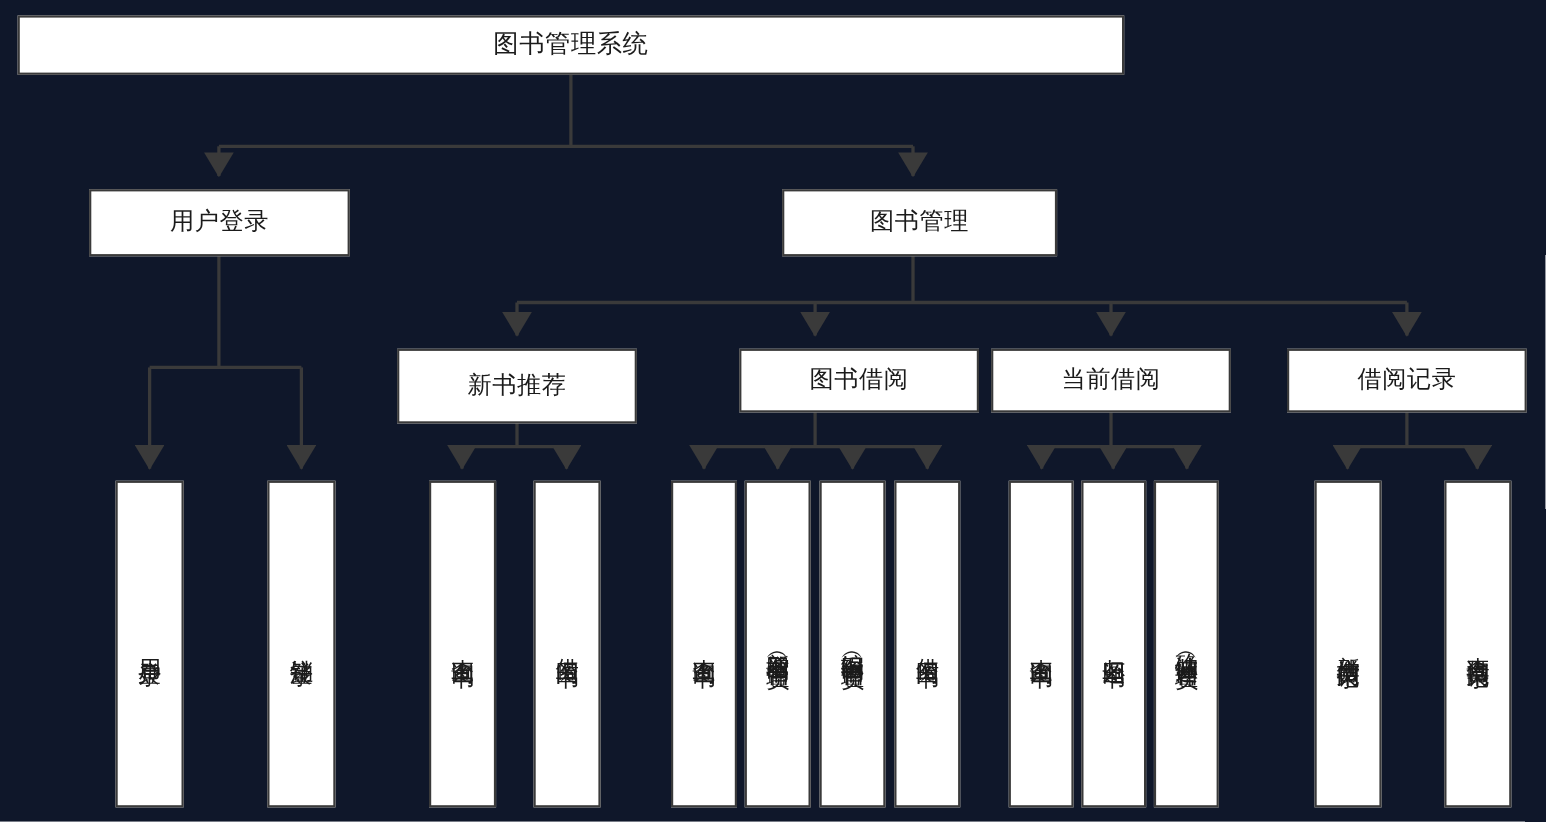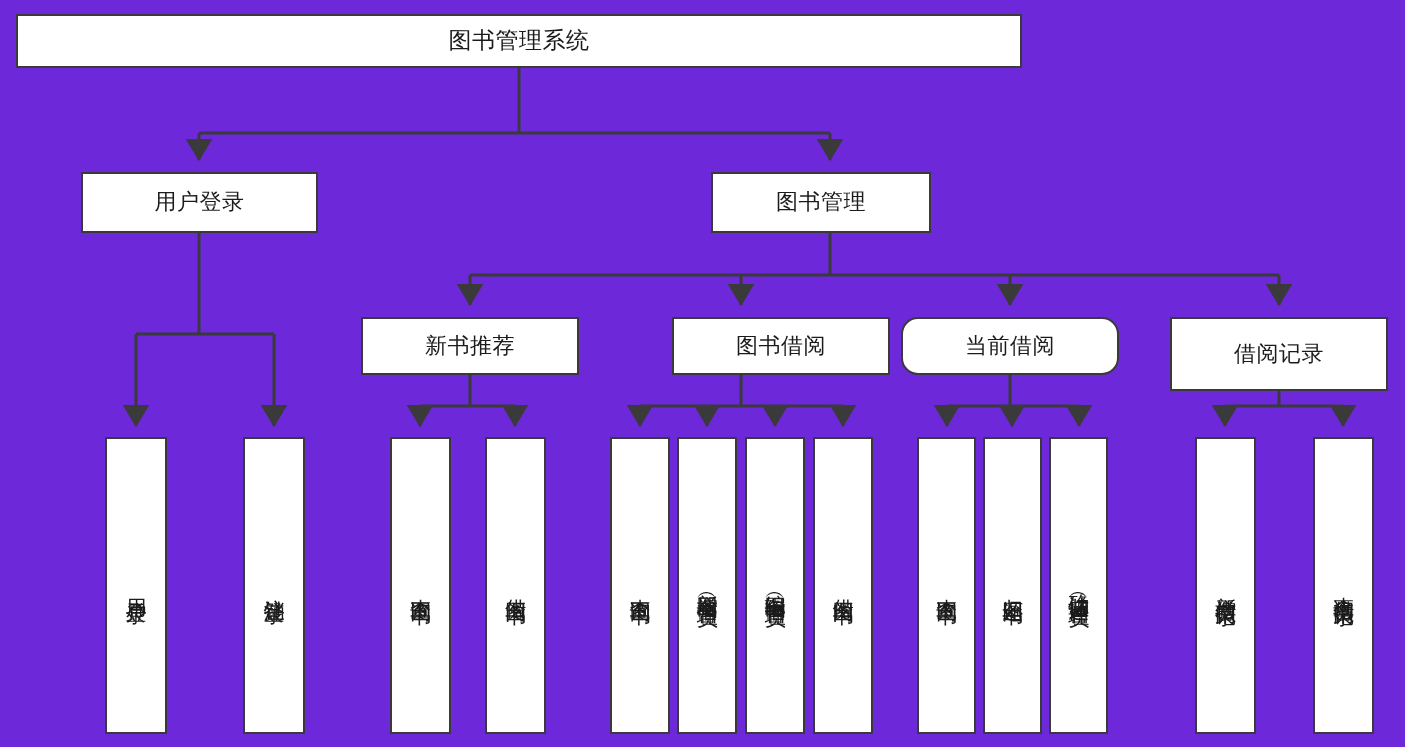--- a/index.html
+++ b/index.html
@@ -8,21 +8,21 @@
     padding: 0;
     background: #ffffff;
   }
   body {
     font-family: "DejaVu Sans", "Liberation Sans", sans-serif;
   }
   #canvas {
     position: relative;
     width: 1405px;
     height: 747px;
-    background: #6d28d9;
+    background: #0f172a;
     overflow: hidden;
   }
   #edges {
     position: absolute;
     left: 0;
     top: 0;
     width: 1405px;
     height: 747px;
     pointer-events: none;
   }
@@ -129,34 +129,34 @@
     </g>
   </svg>
 
   <div class="node h root" style="left:16px; top:14px; width:1006px; height:54px;">
     <span>图书管理系统</span>
   </div>
 
   <div class="node h" style="left:81px; top:172px; width:237px; height:61px;">
     <span>用户登录</span>
   </div>
-  <div class="node h" style="left:711px; top:172px; width:220px; height:61px;">
+  <div class="node h" style="left:711px; top:172px; width:250px; height:61px;">
     <span>图书管理</span>
   </div>
 
-  <div class="node h" style="left:361px; top:317px; width:218px; height:58px;">
+  <div class="node h" style="left:361px; top:317px; width:218px; height:68px;">
     <span>新书推荐</span>
   </div>
   <div class="node h" style="left:632px; top:317px; width:218px; height:58px;margin-left:40px;">
     <span>图书借阅</span>
   </div>
-  <div class="node h" style="left:901px; top:317px; width:218px; height:58px;border-radius:17px;">
+  <div class="node h" style="left:901px; top:317px; width:218px; height:58px;">
     <span>当前借阅</span>
   </div>
-  <div class="node h" style="left:1170px; top:317px; width:218px; height:74px;">
+  <div class="node h" style="left:1170px; top:317px; width:218px; height:58px;">
     <span>借阅记录</span>
   </div>
 
   <div class="node v" style="left:105px; top:437px; width:62px; height:297px;">
     <span class="vtext">用户登录</span>
   </div>
   <div class="node v" style="left:243px; top:437px; width:62px; height:297px;">
     <span class="vtext">注销登录</span>
   </div>
 

